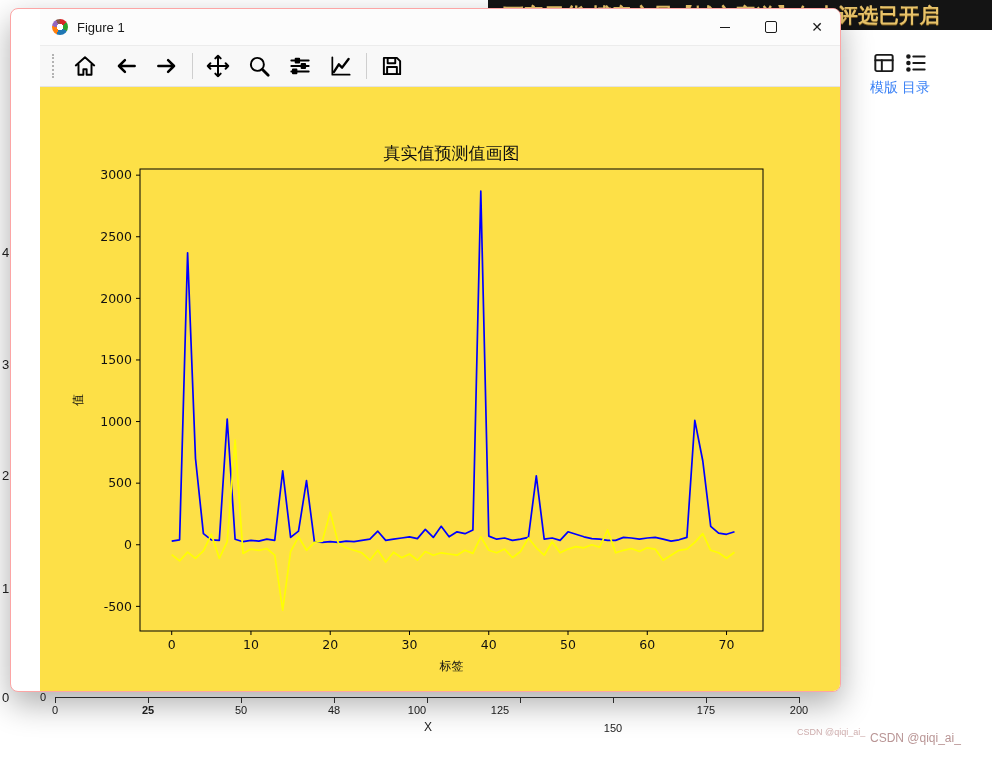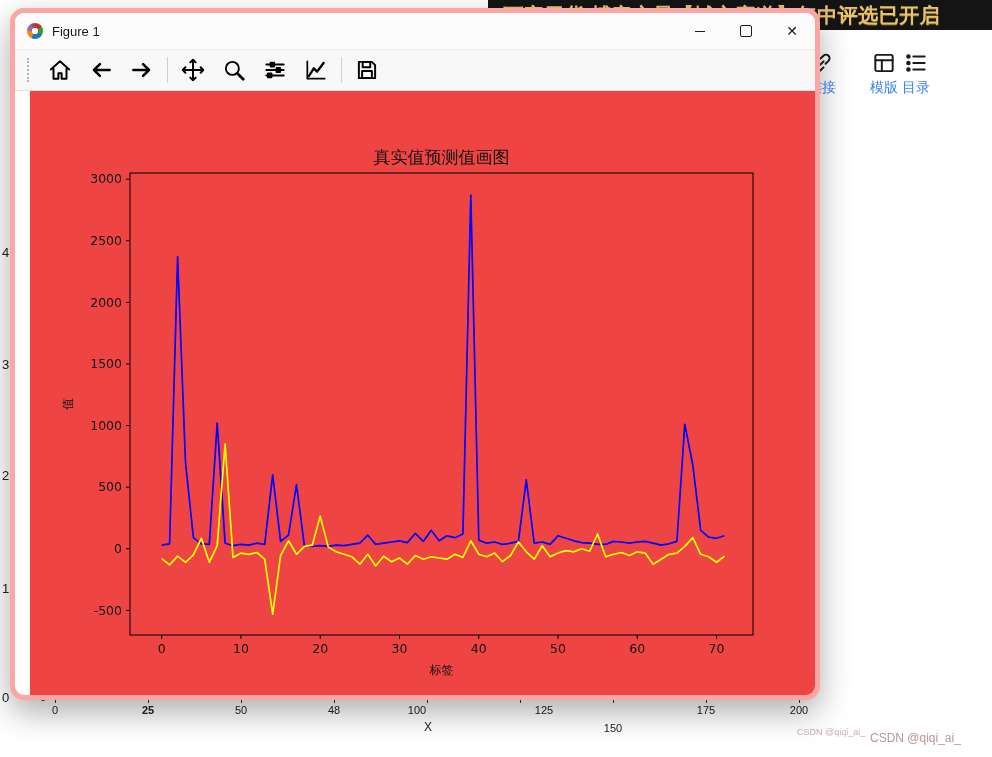--- a/index.html
+++ b/index.html
@@ -23,40 +23,40 @@
   .bg-axis{position:absolute;left:0;top:689px;width:992px;height:60px;z-index:1;}
   .bg-axis-line{position:absolute;left:55px;top:8px;width:745px;border-top:1.4px solid #333;}
   .bg-axis .tick{position:absolute;top:9px;width:1px;height:5px;background:#333;}
   .bg-axis .tlabel{position:absolute;top:15px;width:44px;margin-left:-22px;text-align:center;font-size:11px;color:#222;}
   .bg-xlabel{position:absolute;left:414px;top:720px;width:28px;text-align:center;font-size:12px;color:#222;z-index:1;}
 
   .wm-small{position:absolute;left:797px;top:727px;font-size:9px;color:#cfaeae;z-index:1;}
   .wm-large{position:absolute;left:870px;top:731px;font-size:12px;color:#b99595;z-index:1;}
 
   
-  .window{position:absolute;left:10px;top:8px;width:800px;height:682px;background:#fff;border:5px solid #fca5a5;
-          border-radius:14px;box-shadow:0 12px 32px rgba(0,0,0,.32);z-index:5;display:flex;flex-direction:column;overflow:hidden;}
+  .window{position:absolute;left:10px;top:8px;width:800px;height:682px;background:#fff;border:1px solid #fca5a5;
+          border-radius:8px;box-shadow:0 12px 32px rgba(0,0,0,.32);z-index:5;display:flex;flex-direction:column;overflow:hidden;padding-left:29px;}
   .titlebar{height:36px;display:flex;align-items:center;padding-left:12px;background:#fcfcfc;border-bottom:1px solid #ececec;flex:0 0 auto;}
   .app-icon{width:16px;height:16px;border-radius:50%;flex:0 0 auto;
       background:radial-gradient(circle at center,#ffffff 0 3px,rgba(255,255,255,0) 3.5px),
                  conic-gradient(#d62728 0 55deg,#2ca02c 55deg 120deg,#1f77b4 120deg 205deg,#ff7f0e 205deg 275deg,#9467bd 275deg 330deg,#8c564b 330deg 360deg);}
   .title{margin-left:9px;font-size:13px;color:#1a1a1a;}
   .controls{margin-left:auto;display:flex;height:36px;}
   .ctrl{width:46px;height:36px;display:flex;align-items:center;justify-content:center;cursor:pointer;color:#1a1a1a;}
   .glyph-min{width:10px;height:1px;background:#1a1a1a;}
   .glyph-max{width:10px;height:10px;border:1.2px solid #1a1a1a;border-radius:2px;}
   .glyph-close{font-size:14px;line-height:14px;}
 
   .toolbar{height:40px;display:flex;align-items:center;padding-left:12px;gap:9px;background:#f8f8f8;border-bottom:1px solid #e3e3e3;flex:0 0 auto;}
   .handle{width:2px;height:24px;border-left:2px dotted #b3b3b3;margin-right:4px;}
   .tbtn{width:32px;height:32px;display:flex;align-items:center;justify-content:center;cursor:pointer;border-radius:4px;}
   .tbtn svg{width:26px;height:26px;stroke:#000;fill:none;stroke-width:1.8;stroke-linecap:round;stroke-linejoin:round;}
   .tsep{width:1px;height:26px;background:#cfcfcf;}
 
-  .figure{flex:1;position:relative;background:#ef4444;margin-left:15px;}
+  .figure{flex:1;position:relative;background:#fde047;}
   #chart-svg{display:block;width:800px;height:606px;}
   #chart-svg text{font-family:"DejaVu Sans","Liberation Sans",sans-serif;fill:#111;}
 </style>
 </head>
 <body>
 
 <div class="page">
 
   <div class="banner">
     <span class="banner-text">3万字干货 博客之星【城市赛道】年中评选已开启</span>
@@ -104,21 +104,21 @@
       <span class="tlabel" style="left: 55px;">0</span>
       <div class="tick" style="left: 148px;"></div>
       <span class="tlabel" style="left: 148px; font-weight: bold;">25</span>
       <div class="tick" style="left: 241px;"></div>
       <span class="tlabel" style="left: 241px;">50</span>
       <div class="tick" style="left: 334px;"></div>
       <span class="tlabel" style="left: 334px;">48</span>
       <div class="tick" style="left: 427px;"></div>
       <span class="tlabel" style="left: 417px;">100</span>
       <div class="tick" style="left: 520px;"></div>
-      <span class="tlabel" style="left: 544px;">125</span>
+      <span class="tlabel" style="left: 500px;">125</span>
       <div class="tick" style="left: 613px;"></div>
       <span class="tlabel" style="left: 613px; margin-top: 18px;">150</span>
       <div class="tick" style="left: 706px;"></div>
       <span class="tlabel" style="left: 706px;">175</span>
       <div class="tick" style="left: 799px;"></div>
       <span class="tlabel" style="left: 799px;">200</span>
     </div>
   <div class="bg-xlabel">X</div>
 
   <div class="wm-small">CSDN @qiqi_ai_</div>

